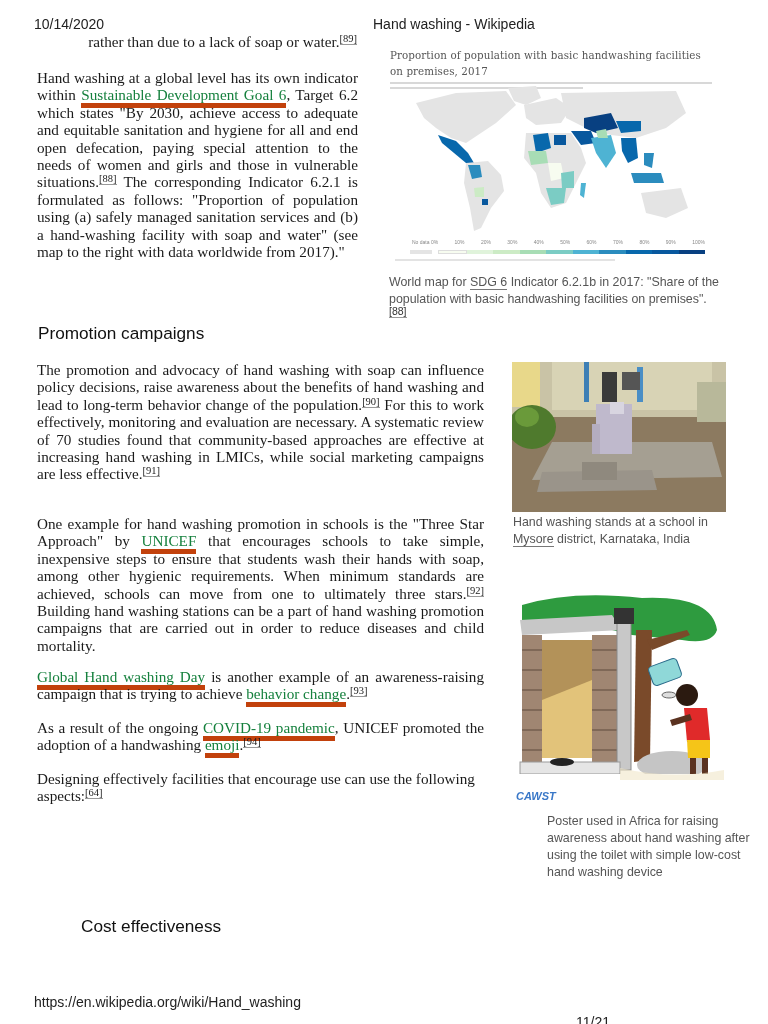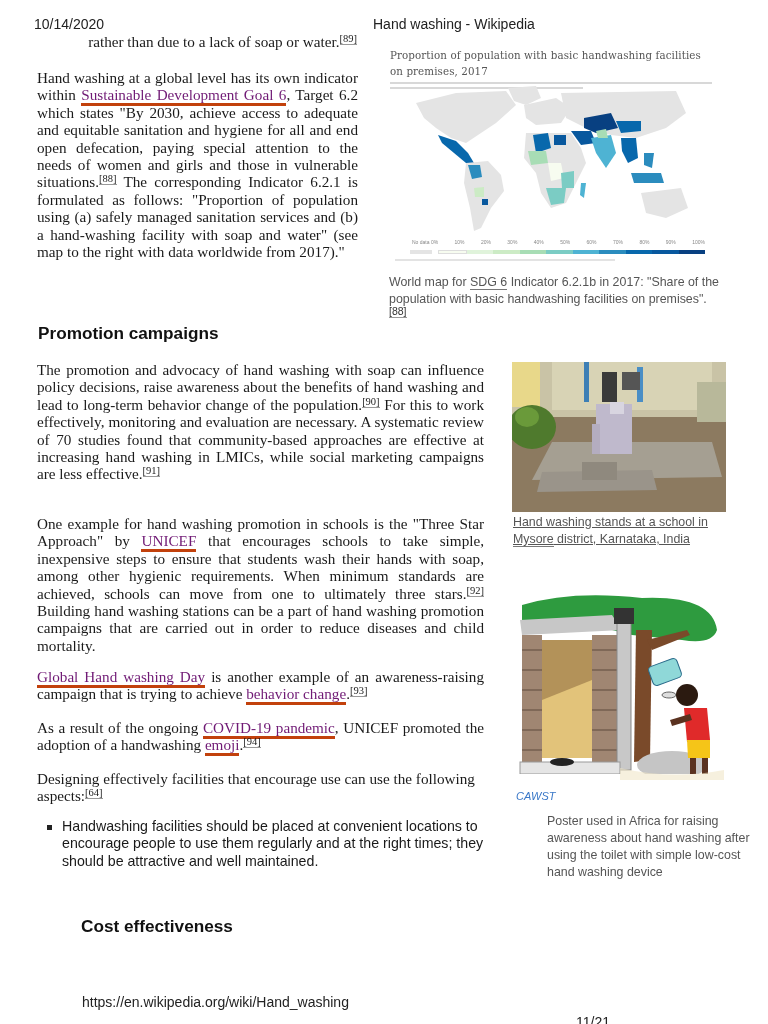--- a/index.html
+++ b/index.html
@@ -7,26 +7,26 @@
   body { position: relative; font-family: "Liberation Serif", "DejaVu Serif", serif; color: #222; }
 
   .print-header, .print-footer {
     position: absolute; left: 0; width: 644px;
     font-family: "Liberation Sans", sans-serif; font-size: 14px; color: #222;
   }
   .print-header { top: 16px; height: 14px; }
   .print-footer { top: 994px; height: 14px; }
   .ph-date { position: absolute; left: 34px; }
   .ph-title { position: absolute; left: 373px; }
-  .pf-url { position: absolute; left: 34px; margin-left: 48px; }
+  .pf-url { position: absolute; left: 34px; }
   .pf-page { position: absolute; right: 34px; margin-top: 20px; }
 
   .serif { font-family: "Liberation Serif", "DejaVu Serif", serif; font-size: 15.2px; line-height: 17.4px; color: #1a1a1a; text-align: justify; }
 
-  a.wl { color: #701a75; text-decoration: none; border-bottom: 3px solid #c2410c; }
+  a.wl { color: #15803d; text-decoration: none; border-bottom: 5px solid #c2410c; }
   sup.ref { font-size: 10.5px; vertical-align: 5px; line-height: 0; }
   sup.ref a { color: #1a1a1a; text-decoration: none; border-bottom: 1px solid #999; }
 
   .block { position: absolute; }
 
   #p-top { left: 37px; top: 33px; width: 320px; text-align: right; }
   #p-sdg { left: 37px; top: 69px; width: 321px; }
 
   .map-fig { position: absolute; left: 390px; top: 47px; width: 322px; height: 225px; }
   .map-title { font-family: "DejaVu Serif", serif; font-size: 10.3px; line-height: 16px; color: #555; letter-spacing: 0.1px; }
@@ -39,37 +39,37 @@
   .legend-bar .nodata { width: 22px; background: #e4e4e4; margin-right: 6px; }
   .legend-bar .seg { flex: 1; }
   .map-source { position: absolute; left: 5px; top: 212px; font-size: 4.5px; color: #aaa; font-family: "Liberation Sans", sans-serif; }
   .source-line { width: 220px; height: 2px; background: #e3e3e3; }
 
   .caption { font-family: "Liberation Sans", sans-serif; font-size: 12.4px; line-height: 17px; color: #555; }
   .caption a.wl { color: #555; border-bottom: 1px solid #777; }
   .caption sup.ref a { color: #333; }
   #cap-map { left: 389px; top: 274px; width: 330px; }
 
-  h2.section { position: absolute; font-family: "Liberation Sans", sans-serif; font-weight: bold; font-size: 17.2px; color: #111; }
+  h2.section { position: absolute; font-family: "Liberation Sans", sans-serif; font-weight: normal; font-size: 17.2px; color: #111; }
   #h-promo { left: 38px; top: 323px; }
   #h-cost { left: 38px; top: 916px; margin-left: 43px; }
 
   #p-promo { left: 37px; top: 361px; width: 447px; }
   #p-three { left: 37px; top: 515px; width: 447px; }
   #p-ghd { left: 37px; top: 668px; width: 447px; }
   #p-covid { left: 37px; top: 719px; width: 447px; }
   #p-design { left: 37px; top: 770px; width: 447px; text-align: left; }
 
   .bullets { position: absolute; left: 46px; top: 818px; width: 440px; list-style: none;
     font-family: "Liberation Sans", sans-serif; font-size: 14.2px; line-height: 17.4px; color: #1a1a1a; }
   .bullets li { position: relative; padding-left: 16px; }
   .bullets li .bullet { position: absolute; left: 1px; top: 7px; width: 5px; height: 5px; background: #222; }
 
   .photo { position: absolute; left: 512px; top: 362px; width: 214px; height: 150px; overflow: hidden; background: #8a7a64; }
-  #cap-photo { left: 513px; top: 514px; width: 220px; text-decoration: underline; }
+  #cap-photo { left: 513px; top: 514px; width: 220px; }
 
   .poster { position: absolute; left: 512px; top: 590px; width: 214px; height: 220px; overflow: hidden; background: #fff; }
   #cap-poster { left: 513px; top: 813px; width: 220px; margin-left: 34px; }
 </style>
 </head>
 <body>
 
 <div class="print-header">
   <span class="ph-date">10/14/2020</span>
   <span class="ph-title">Hand washing - Wikipedia</span>
@@ -179,24 +179,20 @@
 
 <p id="p-covid" class="block serif">
   <span>As a result of the ongoing </span><a class="wl" href="#">COVID-19 pandemic</a><span>, UNICEF promoted the adoption of a handwashing </span><a class="wl" href="#">emoji</a><span>.</span><sup class="ref"><a href="#">[94]</a></sup>
 </p>
 
 <p id="p-design" class="block serif">
   <span>Designing effectively facilities that encourage use can use the following aspects:</span><sup class="ref"><a href="#">[64]</a></sup>
 </p>
 
 <ul class="bullets">
-  <li>
-    <span class="bullet"></span>
-    <span>Handwashing facilities should be placed at convenient locations to encourage people to use them regularly and at the right times; they should be attractive and well maintained.</span>
-  </li>
 </ul>
 
 <div class="photo">
   <svg width="214" height="150" viewBox="0 0 214 150">
     <rect x="0" y="0" width="214" height="60" fill="#c9c3a6"></rect>
     <rect x="0" y="0" width="28" height="45" fill="#e8d88a"></rect>
     <rect x="40" y="0" width="160" height="48" fill="#d8d3b5"></rect>
     <rect x="72" y="0" width="5" height="40" fill="#3d7fb5"></rect>
     <rect x="125" y="5" width="6" height="35" fill="#4a8ec5"></rect>
     <rect x="90" y="10" width="15" height="30" fill="#3a3a3a"></rect>
@@ -263,21 +259,21 @@
     <path d="M158,130 L178,124 L180,130 L160,136 Z" fill="#5a3220"></path>
     <path d="M175,150 L198,150 L198,168 L176,168 Z" fill="#f5c518"></path>
     <rect x="178" y="168" width="6" height="22" fill="#5a3220"></rect>
     <rect x="190" y="168" width="6" height="22" fill="#5a3220"></rect>
     <rect x="174" y="188" width="12" height="4" fill="#2c8a2c"></rect>
     <rect x="188" y="188" width="12" height="4" fill="#2c8a2c"></rect>
 
     <rect x="0" y="184" width="214" height="36" fill="#fff"></rect>
     <path d="M108,178 Q160,190 212,180 L212,190 L108,190 Z" fill="#f0e6c8" opacity="0.6"></path>
   </svg>
-  <span style="position:absolute;left:4px;top:200px;font-family:'Liberation Sans',sans-serif;font-weight:normal;font-style:italic;font-size:11px;color:#3a78c8;">CAWST</span>
+  <span style="position:absolute;left:4px;top:200px;font-family:'Liberation Sans',sans-serif;font-weight:bold;font-style:italic;font-size:11px;color:#3a78c8;">CAWST</span>
 </div>
 <div id="cap-poster" class="block caption">Poster used in Africa for raising awareness about hand washing after using the toilet with simple low-cost hand washing device</div>
 
 <h2 id="h-cost" class="section">Cost effectiveness</h2>
 
 <div class="print-footer">
   <span class="pf-url">https://en.wikipedia.org/wiki/Hand_washing</span>
   <span class="pf-page">11/21</span>
 </div>
 

